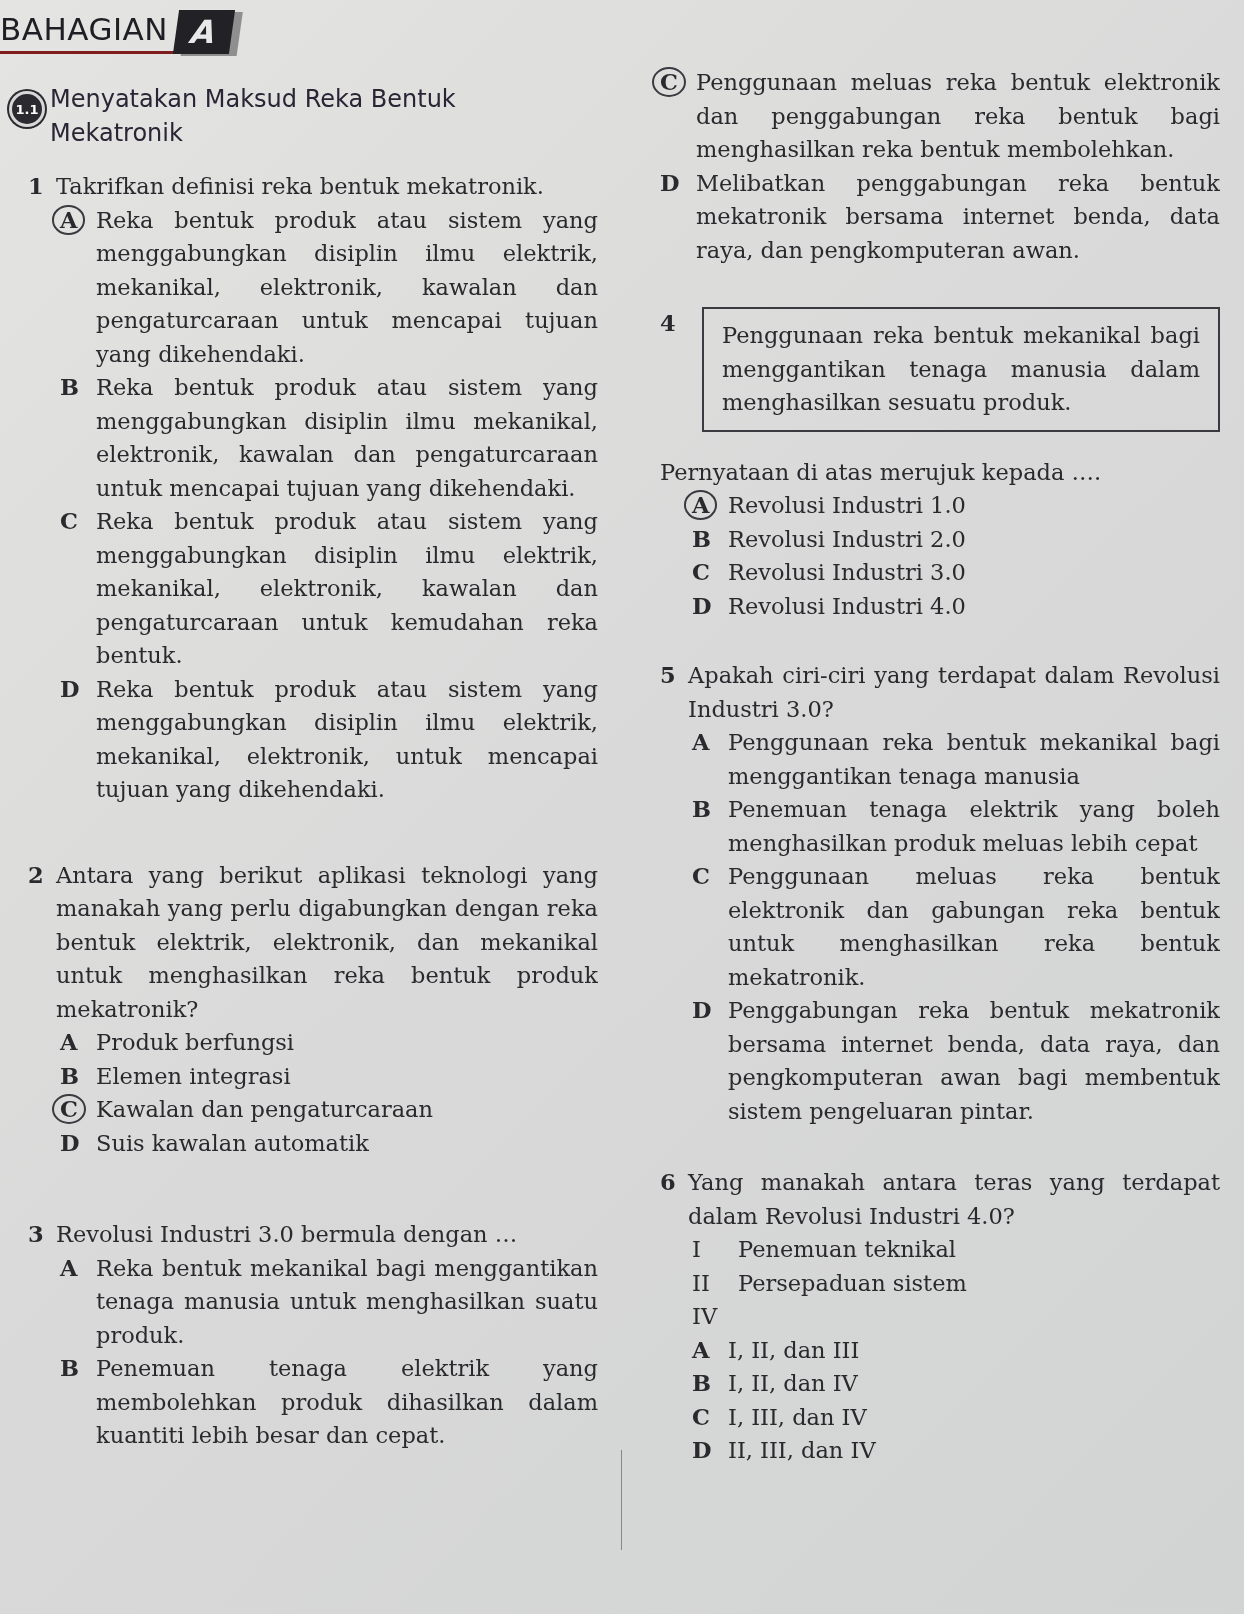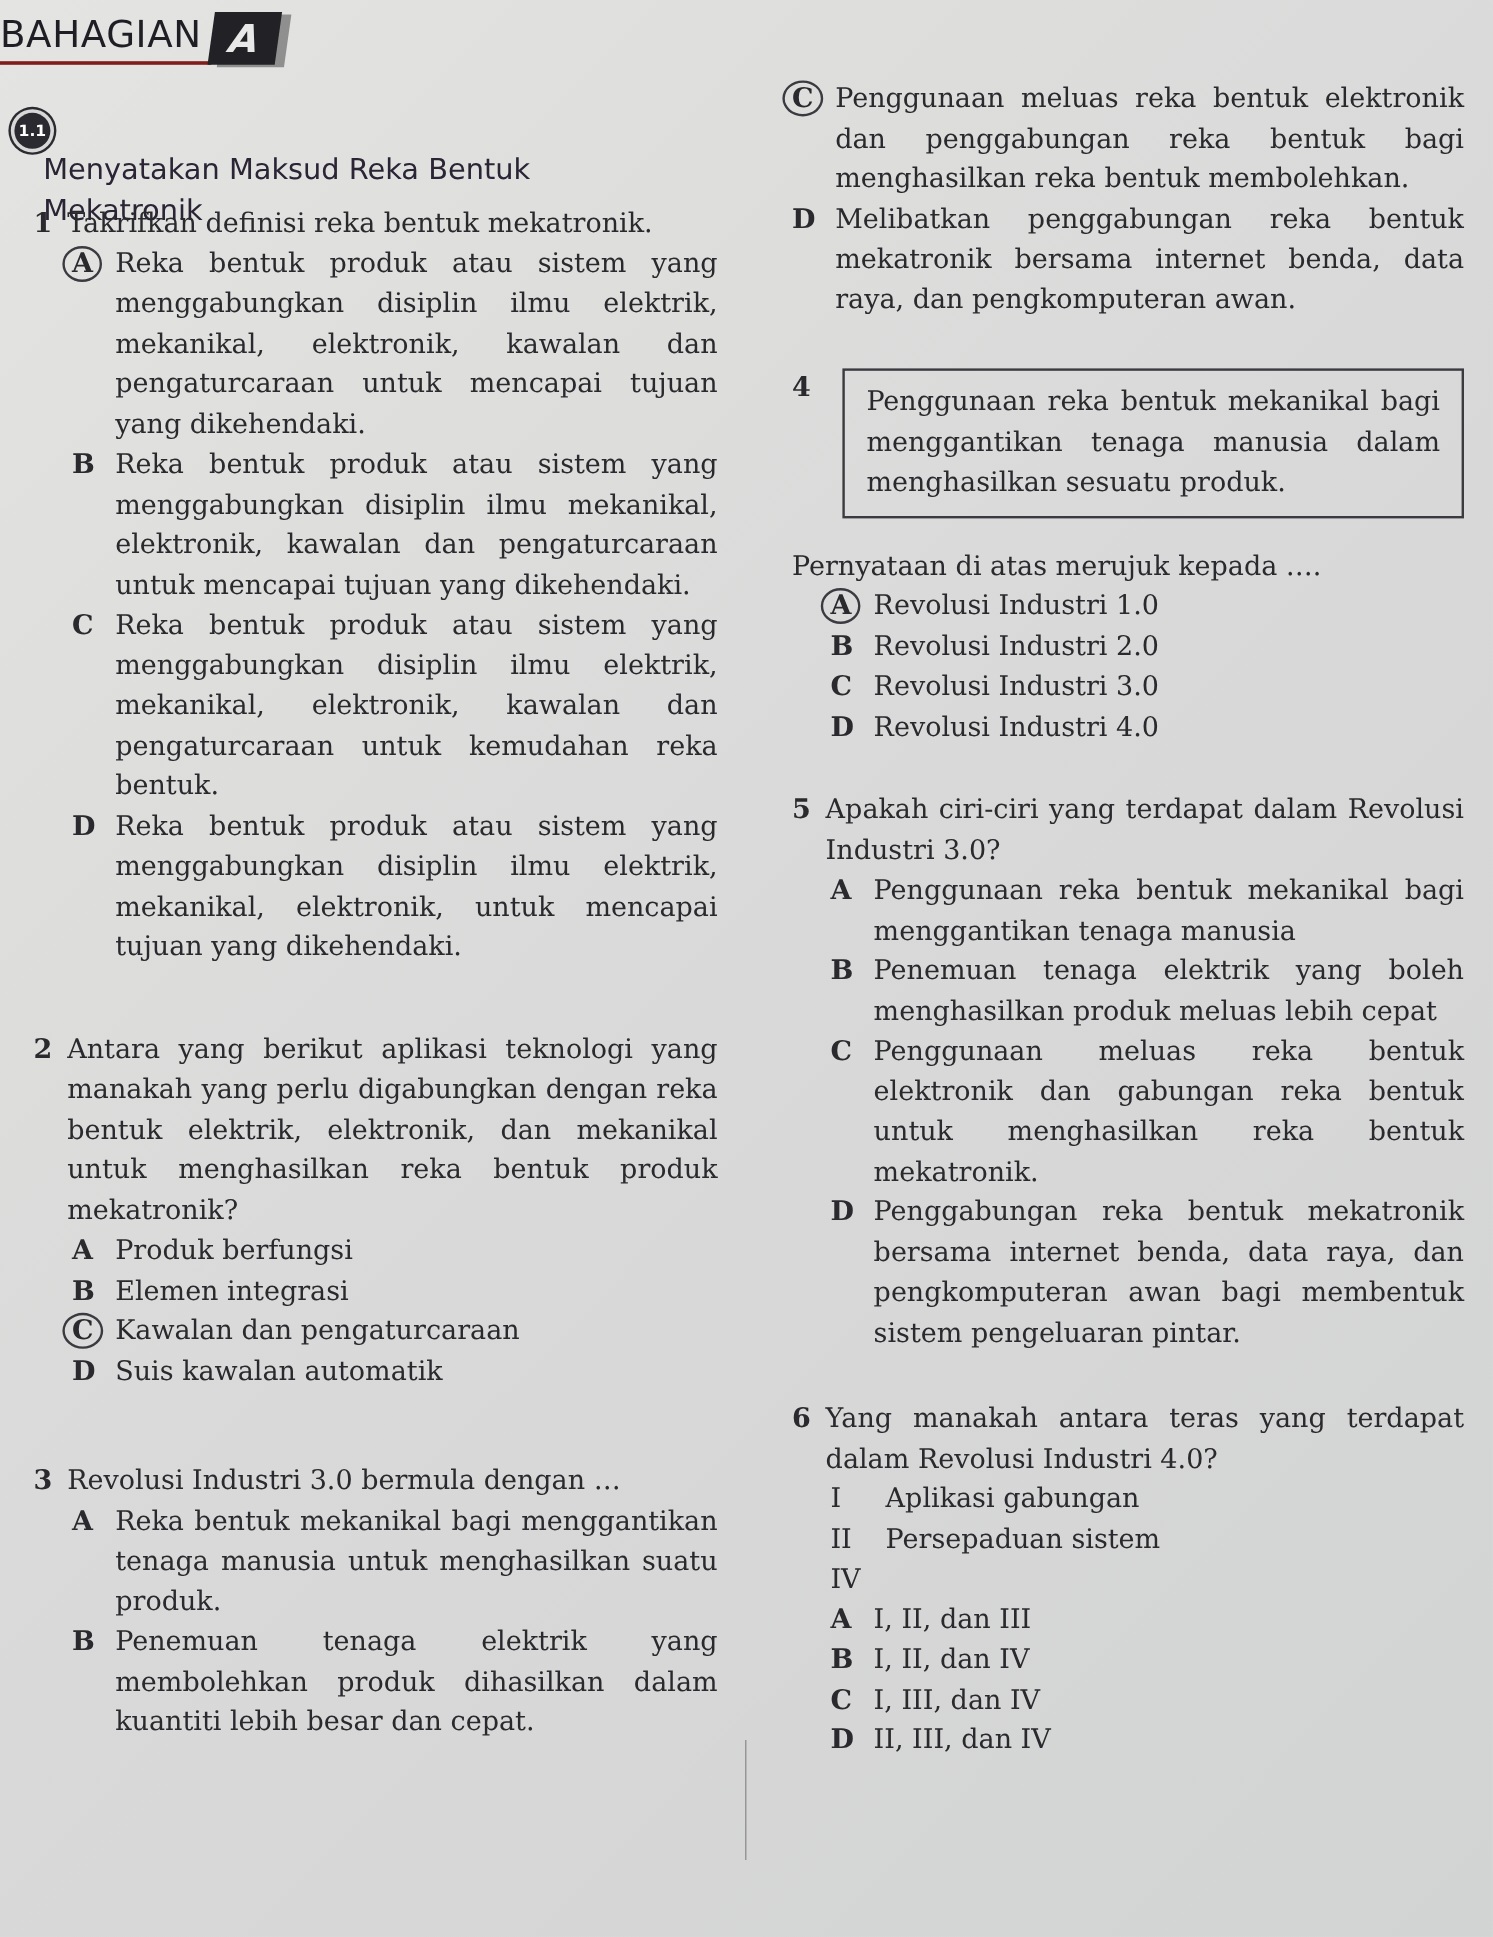--- a/index.html
+++ b/index.html
@@ -15,27 +15,27 @@
   .section-header { position: absolute; left: 0; top: 10px; display: flex; align-items: center; }
   .section-title {
     font-family: "DejaVu Sans", sans-serif; font-size: 31px; color: #1e1e24; letter-spacing: 0.5px;
     padding-right: 8px; border-bottom: 3px solid #7f1d1d; padding-bottom: 4px;
   }
   .section-badge {
     background: #222226; color: #e8e8e8; font-family: "DejaVu Sans", sans-serif; font-weight: bold; font-size: 32px;
     font-style: italic; width: 56px; height: 44px; display: flex; align-items: center; justify-content: center;
     transform: skewX(-8deg); box-shadow: 8px 2px 0 #8f8f8f;
   }
-  .topic { position: absolute; left: 12px; top: 82px; display: flex; align-items: flex-start; flex-direction: column; }
+  .topic { position: absolute; left: 12px; top: 82px; display: flex; align-items: flex-start; }
   .topic-num {
     width: 30px; height: 30px; border-radius: 50%; background: #2a2a30; color: #fff; font-family: "DejaVu Sans", sans-serif;
     font-size: 13px; font-weight: bold; display: flex; align-items: center; justify-content: center; margin-top: 12px;
     box-shadow: 0 0 0 3px #d8d8d8, 0 0 0 5px #2a2a30;
   }
-  .topic-title { font-family: "DejaVu Sans", sans-serif; font-size: 24px; line-height: 34px; margin-left: 24px; width: 460px; color: #2a2434; }
+  .topic-title { font-family: "DejaVu Sans", sans-serif; font-size: 24px; line-height: 34px; margin-left: 8px; width: 460px; color: #2a2434; }
 
   .col { position: absolute; font-size: 22.5px; line-height: 33.5px; }
   .col-left { left: 28px; top: 170px; width: 570px; }
   .col-right { left: 660px; top: 66px; width: 560px; }
   .divider { position: absolute; left: 621px; top: 1450px; width: 1px; height: 100px; background: #888; }
 
   .q { position: relative; }
   .q-stem { display: flex; }
   .q-num { width: 28px; flex: none; font-weight: bold; }
   .q-text { flex: 1; text-align: justify; }
@@ -187,21 +187,21 @@
         </div>
     </div>
 
     <div class="q" style="margin-top:38px">
       <div class="q-stem">
           <span class="q-num">6</span>
           <span class="q-text">Yang manakah antara teras yang terdapat dalam Revolusi Industri 4.0?</span>
         </div>
       <div class="roman">
           <span class="roman-num">I</span>
-          <span>Aplikasi gabungan</span>
+          <span>Penemuan teknikal</span>
         </div>
       <div class="roman">
           <span class="roman-num">II</span>
           <span>Persepaduan sistem</span>
         </div>
       <div class="roman">
           <span class="roman-num">IV</span>
         </div>
       <div class="opt">
           <span class="opt-letter">A</span>

